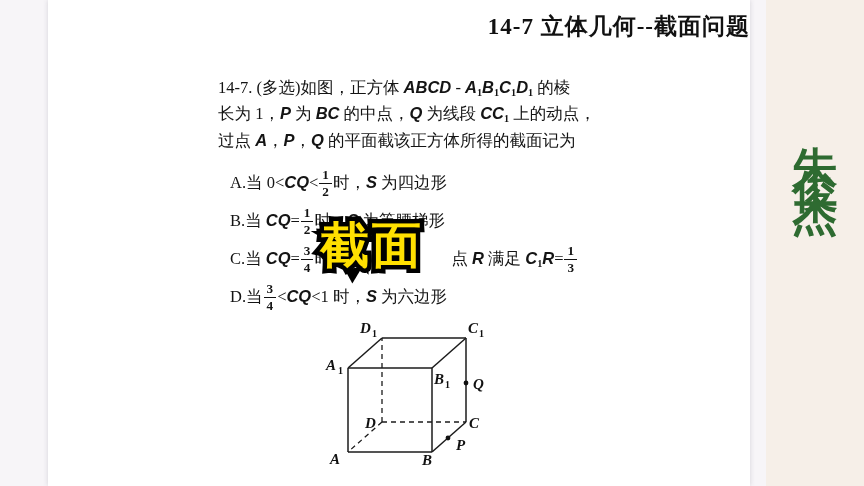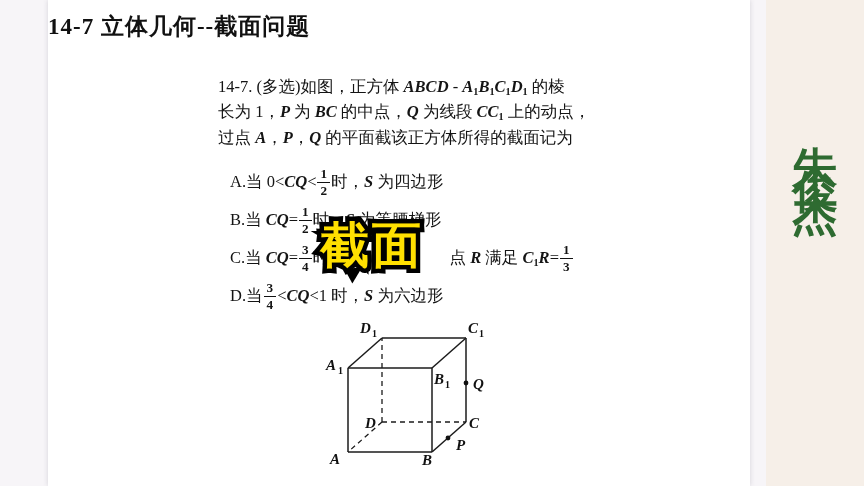--- a/index.html
+++ b/index.html
@@ -3,31 +3,31 @@
 <meta charset="utf-8">
 <style>
   * { margin:0; padding:0; box-sizing:border-box; }
   html,body { width:864px; height:486px; overflow:hidden; }
   body { background:#f7f5f8; position:relative;
          font-family:"Liberation Serif", serif; color:#141414; }
 
   .page { position:absolute; left:48px; top:0; width:702px; height:486px;
           background:#ffffff; box-shadow:0 0 5px rgba(60,60,80,.18); }
 
-  .title { margin-top:11px; text-align:left; font-size:23px; font-weight:bold;
+  .title { margin-top:11px; text-align:right; font-size:23px; font-weight:bold;
            letter-spacing:1px; color:#111; }
 
   .problem { position:absolute; left:170px; top:77px; width:440px;
              font-size:16.5px; }
   .pline { line-height:20.8px; white-space:nowrap; }
 
   .options { position:absolute; left:182px; top:163px; width:470px; font-size:16.5px; }
   .opt { height:38px; line-height:38px; white-space:nowrap; }
 
-  i.mv { font-style:italic; font-weight:bold; font-family:Liberation Serif, serif; }
+  i.mv { font-style:italic; font-weight:bold; font-family:Liberation Sans, sans-serif; }
   sub { font-size:0.62em; vertical-align:-0.25em; font-weight:bold; }
 
   .frac { display:inline-block; vertical-align:middle; text-align:center;
           line-height:1.05; font-size:0.8em; font-weight:bold; margin:0 1px; position:relative; top:-1px; }
   .frac .fn { display:block; padding:0 3px 1px; border-bottom:1.4px solid #111; }
   .frac .fd { display:block; padding-top:1px; }
 
   .gap { display:inline-block; width:104px; height:1em; }
 
   .cube { position:absolute; left:262px; top:318px; }

